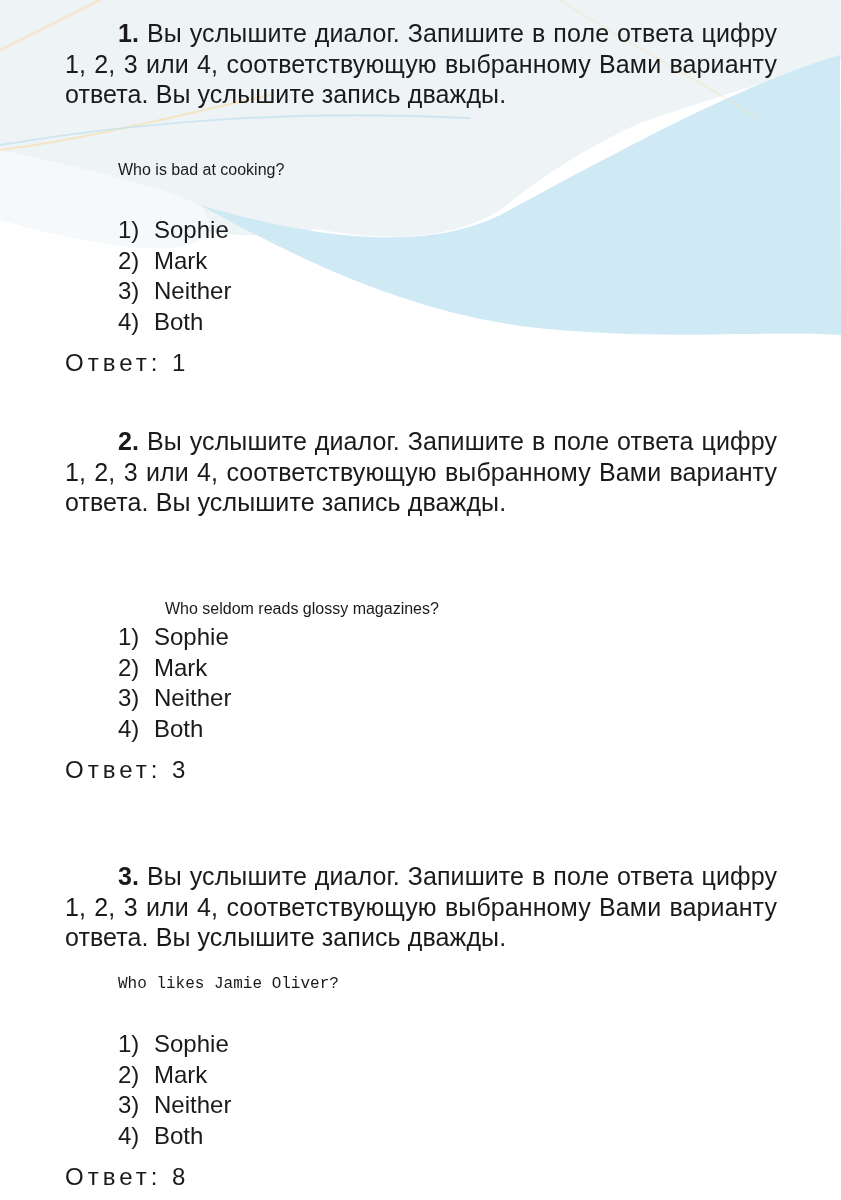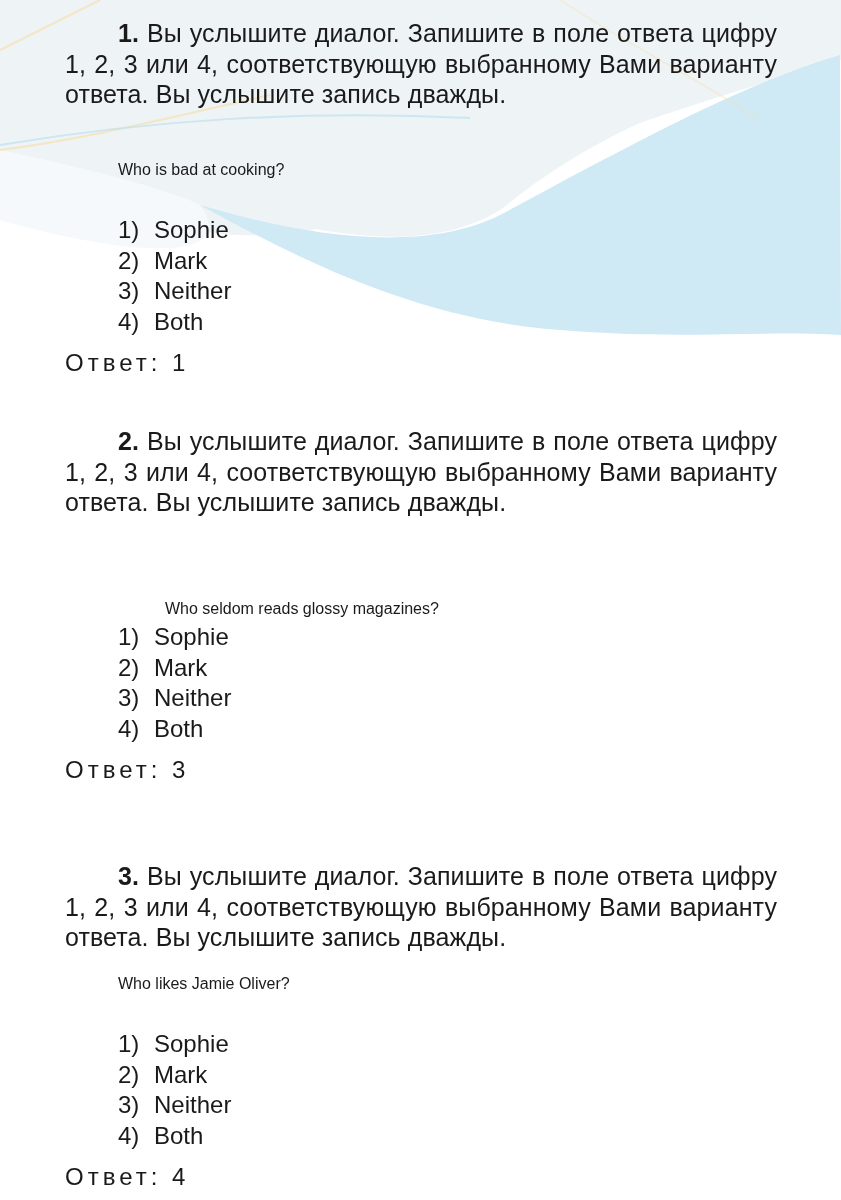--- a/index.html
+++ b/index.html
@@ -89,35 +89,35 @@
           <span>Both</span>
         </li>
     </ul>
     <div class="answer" style="top:755px;">Ответ: 3</div>
   </section>
 
   <section>
     <div class="task" style="top:817px;margin-top:44px;">
       <p class="instr"><span class="num">3.</span> <span>Вы услышите диалог. Запишите в поле ответа цифру 1, 2, 3 или 4, соответствующую выбранному Вами варианту ответа. Вы услышите запись дважды.</span></p>
     </div>
-    <div class="question" style="top:969px;">Who likes Jamie Oliver?</div>
+    <div class="question" style="top:969px;font-family:Liberation Mono, monospace;">Who likes Jamie Oliver?</div>
     <ul class="options" style="top:1029px;">
       <li>
           <span class="n">1)</span>
           <span>Sophie</span>
         </li>
       <li>
           <span class="n">2)</span>
           <span>Mark</span>
         </li>
       <li>
           <span class="n">3)</span>
           <span>Neither</span>
         </li>
       <li>
           <span class="n">4)</span>
           <span>Both</span>
         </li>
     </ul>
-    <div class="answer" style="top:1162px;">Ответ: 4</div>
+    <div class="answer" style="top:1162px;">Ответ: 8</div>
   </section>
 
 </div>
 
 </body></html>

